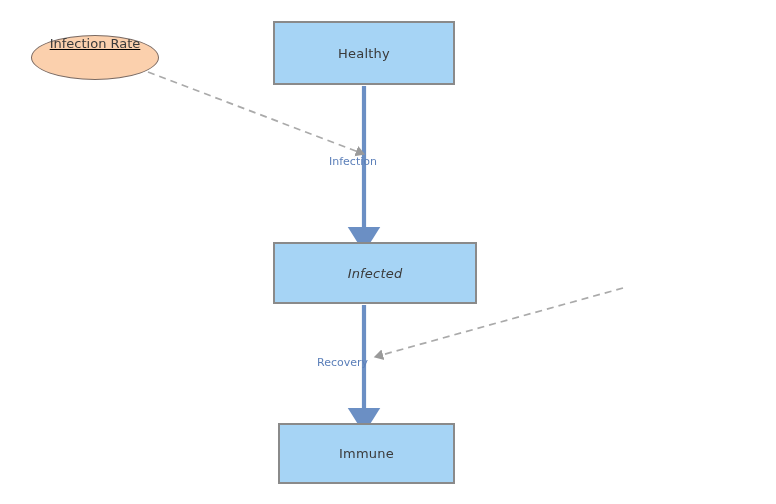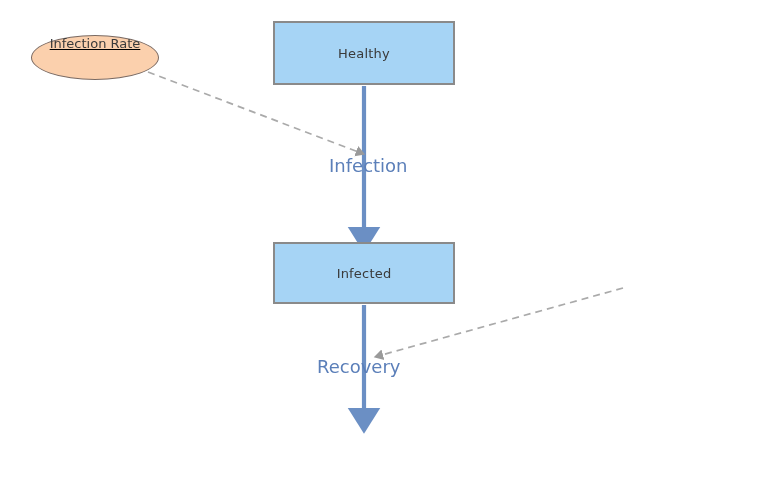--- a/index.html
+++ b/index.html
@@ -53,21 +53,21 @@
   }
   .param-ellipse .param-label {
     font-family: "DejaVu Sans", sans-serif;
     font-size: 13px;
     color: #3a3a3a;
     white-space: nowrap;
   }
   .edge-label {
     position: absolute;
     font-family: "DejaVu Sans", sans-serif;
-    font-size: 18px;
+    font-size: 11px;
     color: #5b7fb9;
     white-space: nowrap;
     background: transparent;
   }
 </style>
 </head>
 <body>
 
 <div id="canvas">
 
@@ -87,24 +87,27 @@
 
     <line x1="148" y1="72" x2="361" y2="153" stroke="#aaaaaa" stroke-width="1.7" stroke-dasharray="7,5" marker-end="url(#link-arrowhead)"></line>
 
     <line x1="623" y1="288" x2="378" y2="356" stroke="#aaaaaa" stroke-width="1.7" stroke-dasharray="7,5" marker-end="url(#link-arrowhead)"></line>
   </svg>
 
   <div class="node-box" style="left:273px; top:21px; width:182px; height:64px;">
     <span class="node-label">Healthy</span>
   </div>
 
-  <div class="node-box" style="left:273px; top:242px; width:182px; height:62px;">
+  <div class="node-box" style="left:273px; top:242px; width:204px; height:62px;font-style:italic;">
     <span class="node-label">Infected</span>
   </div>
 
+  <div class="node-box" style="left:278px; top:423px; width:177px; height:61px;">
+    <span class="node-label">Immune</span>
+  </div>
 
   <div class="param-ellipse" style="left:31px; top:35px; width:128px; height:45px;">
     <span class="param-label">Infection Rate</span>
   </div>
 
 
   <div class="edge-label" style="left:329px; top:155px;">Infection</div>
 
   <div class="edge-label" style="left:317px; top:356px;">Recovery</div>
 

